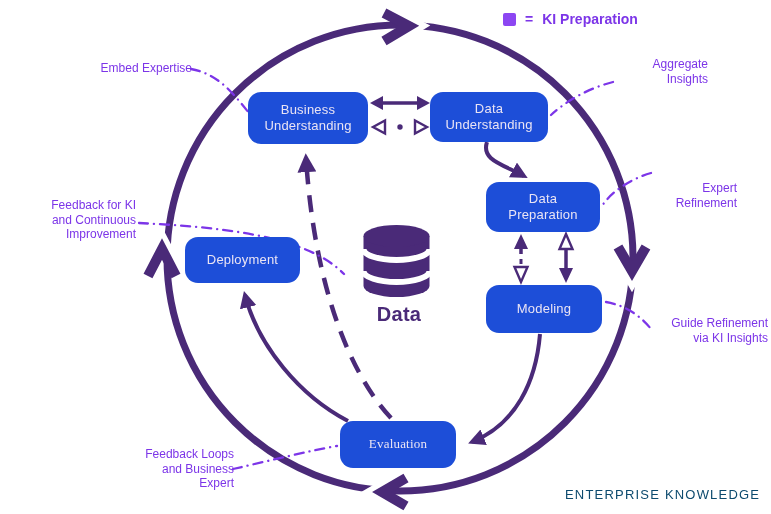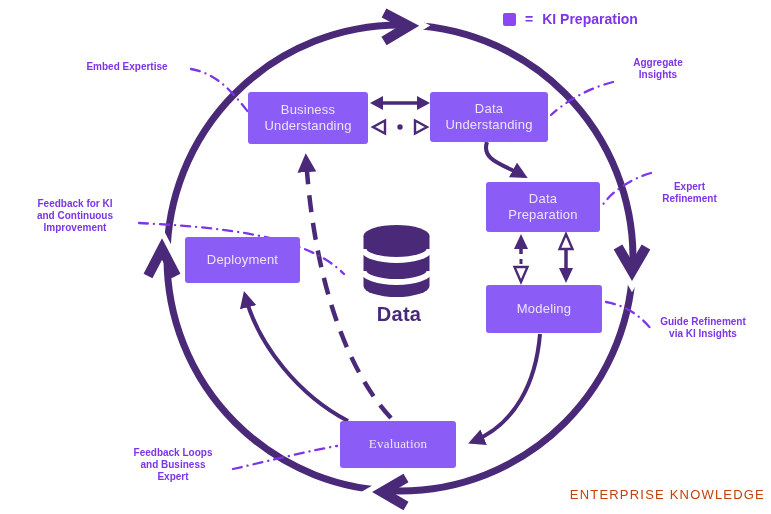--- a/index.html
+++ b/index.html
@@ -1,29 +1,29 @@
 <!DOCTYPE html>
 <html><head>
 <meta charset="utf-8">
 <style>
   html,body{margin:0;padding:0;background:#fff;}
   .canvas{position:relative;width:771px;height:514px;background:#ffffff;overflow:hidden;
           font-family:"Liberation Sans","DejaVu Sans",sans-serif;}
   .layer{position:absolute;left:0;top:0;}
-  .stage{position:absolute;background:#8b5cf6;color:#EAE4F4;border-radius:3px;
+  .stage{position:absolute;background:#1d4ed8;color:#EAE4F4;border-radius:13px;
          display:flex;align-items:center;justify-content:center;text-align:center;
          font-size:13px;line-height:1.25;white-space:pre-line;letter-spacing:.2px;}
-  .anno{position:absolute;color:#7C35E8;font-weight:700;font-size:10px;line-height:1.22;
-        text-align:center;white-space:pre-line;}
+  .anno{position:absolute;color:#7C35E8;font-weight:400;font-size:12px;line-height:1.22;
+        text-align:right;white-space:pre-line;}
   .legend{position:absolute;left:503px;top:11px;display:flex;align-items:center;gap:9px;
           color:#7C35E8;font-weight:700;font-size:14px;}
   .legend .sq{width:13px;height:13px;background:#8C46F2;border-radius:2px;display:inline-block;}
   .data-label{position:absolute;left:356px;top:303px;width:86px;text-align:center;
               color:#4A2A78;font-weight:800;font-size:20px;letter-spacing:.3px;}
-  .footer{position:absolute;left:565px;top:487px;width:200px;text-align:right;color:#c2410c;
+  .footer{position:absolute;left:565px;top:487px;width:200px;color:#0c4a6e;
           font-size:13px;letter-spacing:1.2px;font-weight:500;}
 </style>
 </head>
 <body>
 
 <div class="canvas">
 
   <svg class="layer" width="771" height="514" viewBox="0 0 771 514">
     <defs>
       <marker id="mF" viewBox="0 0 10 10" refX="7.5" refY="5" markerWidth="4.2" markerHeight="4.2" orient="auto-start-reverse">

